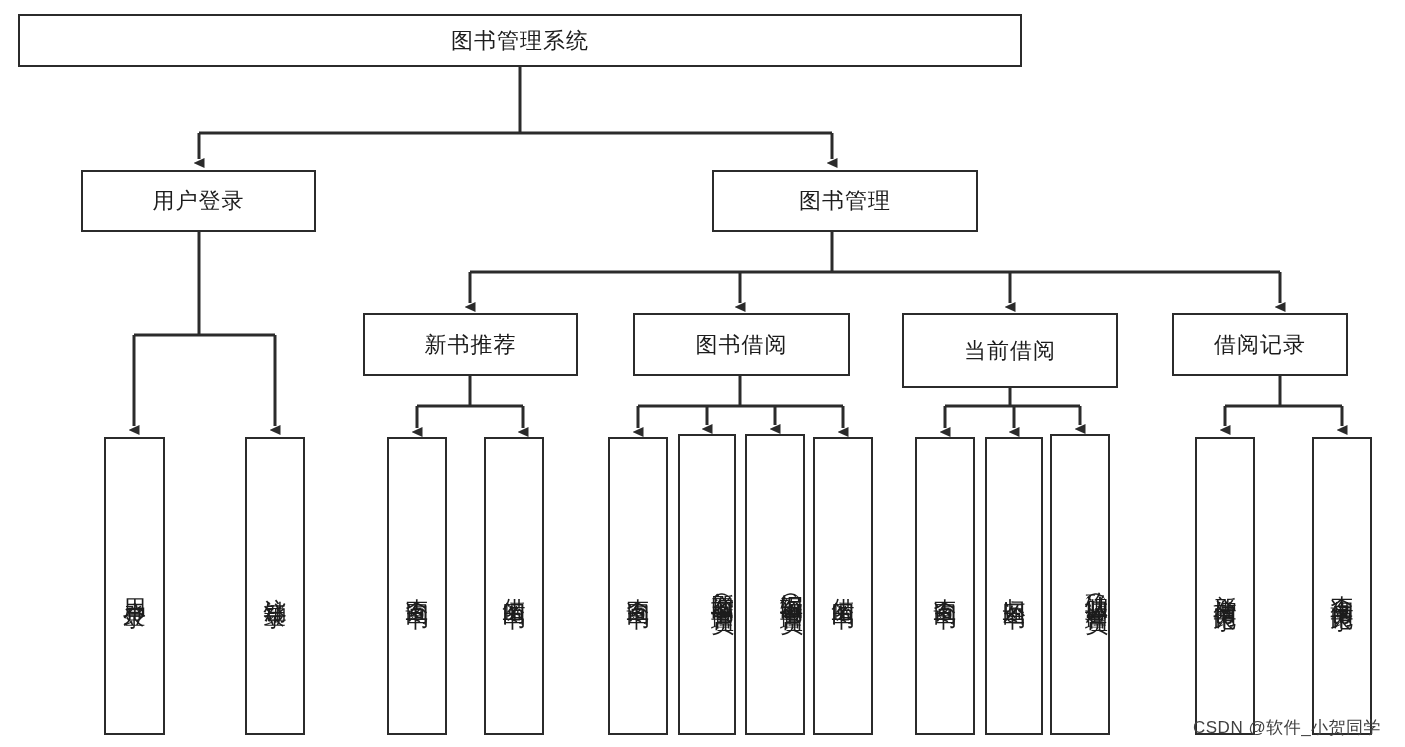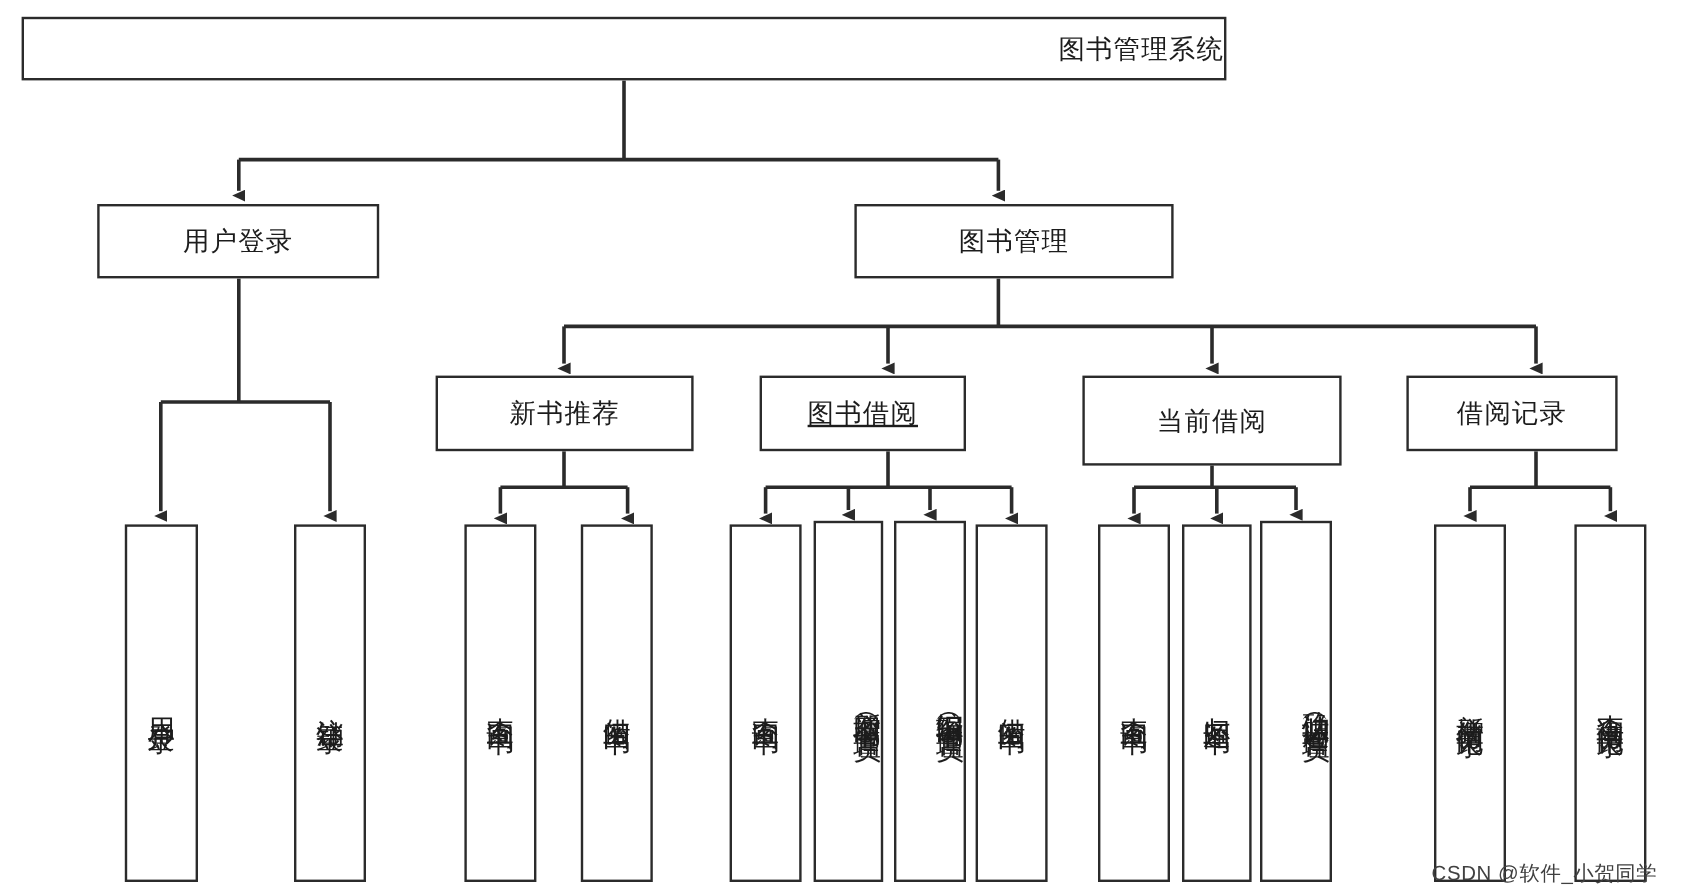--- a/index.html
+++ b/index.html
@@ -120,37 +120,37 @@
       <path d="M1014,406 L1014,428" marker-end="url(#arrow)"></path>
       <path d="M1080,406 L1080,425" marker-end="url(#arrow)"></path>
 
       <path d="M1280,376 L1280,406"></path>
       <path d="M1225,406 L1342,406"></path>
       <path d="M1225,406 L1225,426" marker-end="url(#arrow)"></path>
       <path d="M1342,406 L1342,426" marker-end="url(#arrow)"></path>
     </g>
   </svg>
 
-  <div class="node" style="left:18px; top:14px; width:1004px; height:53px;justify-content:flex-end;">
+  <div class="node" style="left:18px; top:14px; width:1004px; height:53px;">
     <span class="node-label">图书管理系统</span>
   </div>
 
   <div class="node" style="left:81px; top:170px; width:235px; height:62px;">
     <span class="node-label">用户登录</span>
   </div>
 
   <div class="node" style="left:712px; top:170px; width:266px; height:62px;">
     <span class="node-label">图书管理</span>
   </div>
 
   <div class="node" style="left:363px; top:313px; width:215px; height:63px;">
     <span class="node-label">新书推荐</span>
   </div>
 
-  <div class="node" style="left:633px; top:313px; width:172px; height:63px;text-decoration:underline;">
+  <div class="node" style="left:633px; top:313px; width:217px; height:63px;">
     <span class="node-label">图书借阅</span>
   </div>
 
   <div class="node" style="left:902px; top:313px; width:216px; height:75px;">
     <span class="node-label">当前借阅</span>
   </div>
 
   <div class="node" style="left:1172px; top:313px; width:176px; height:63px;">
     <span class="node-label">借阅记录</span>
   </div>

